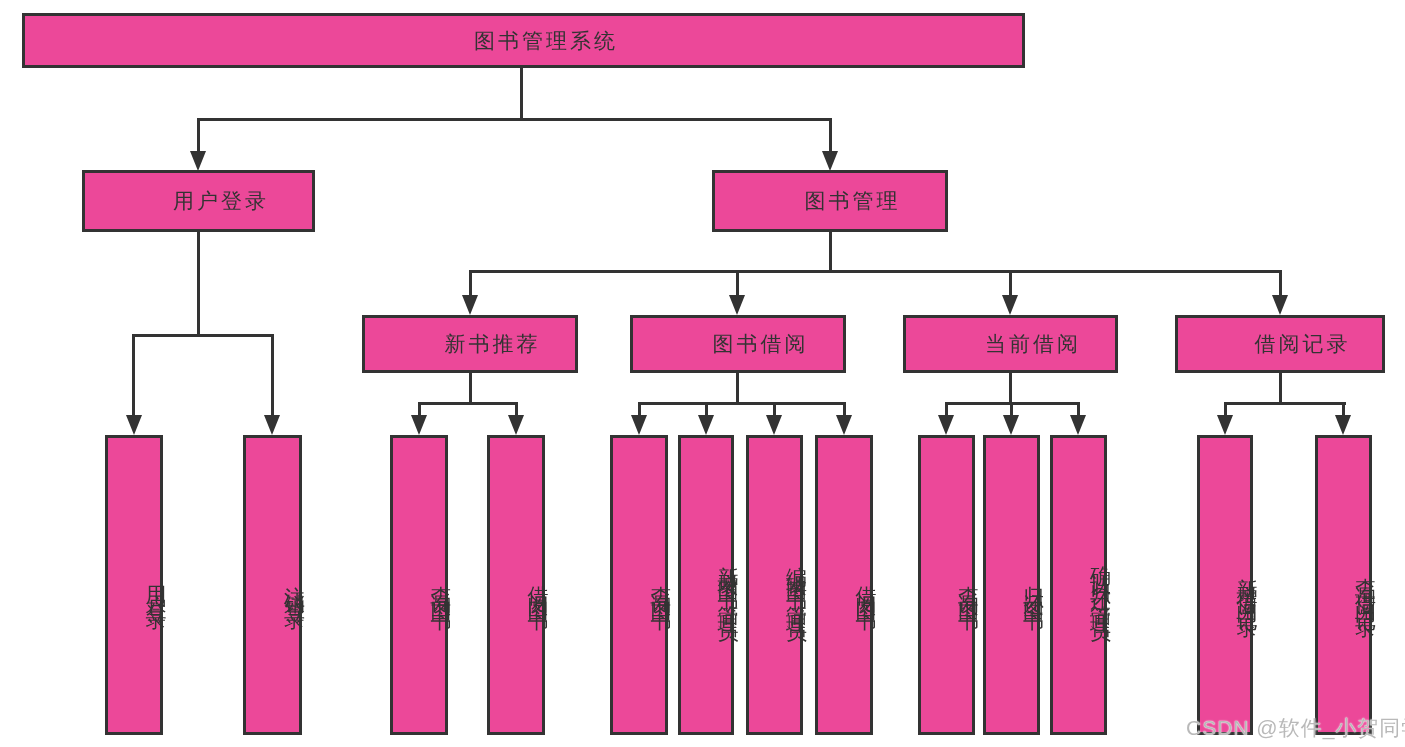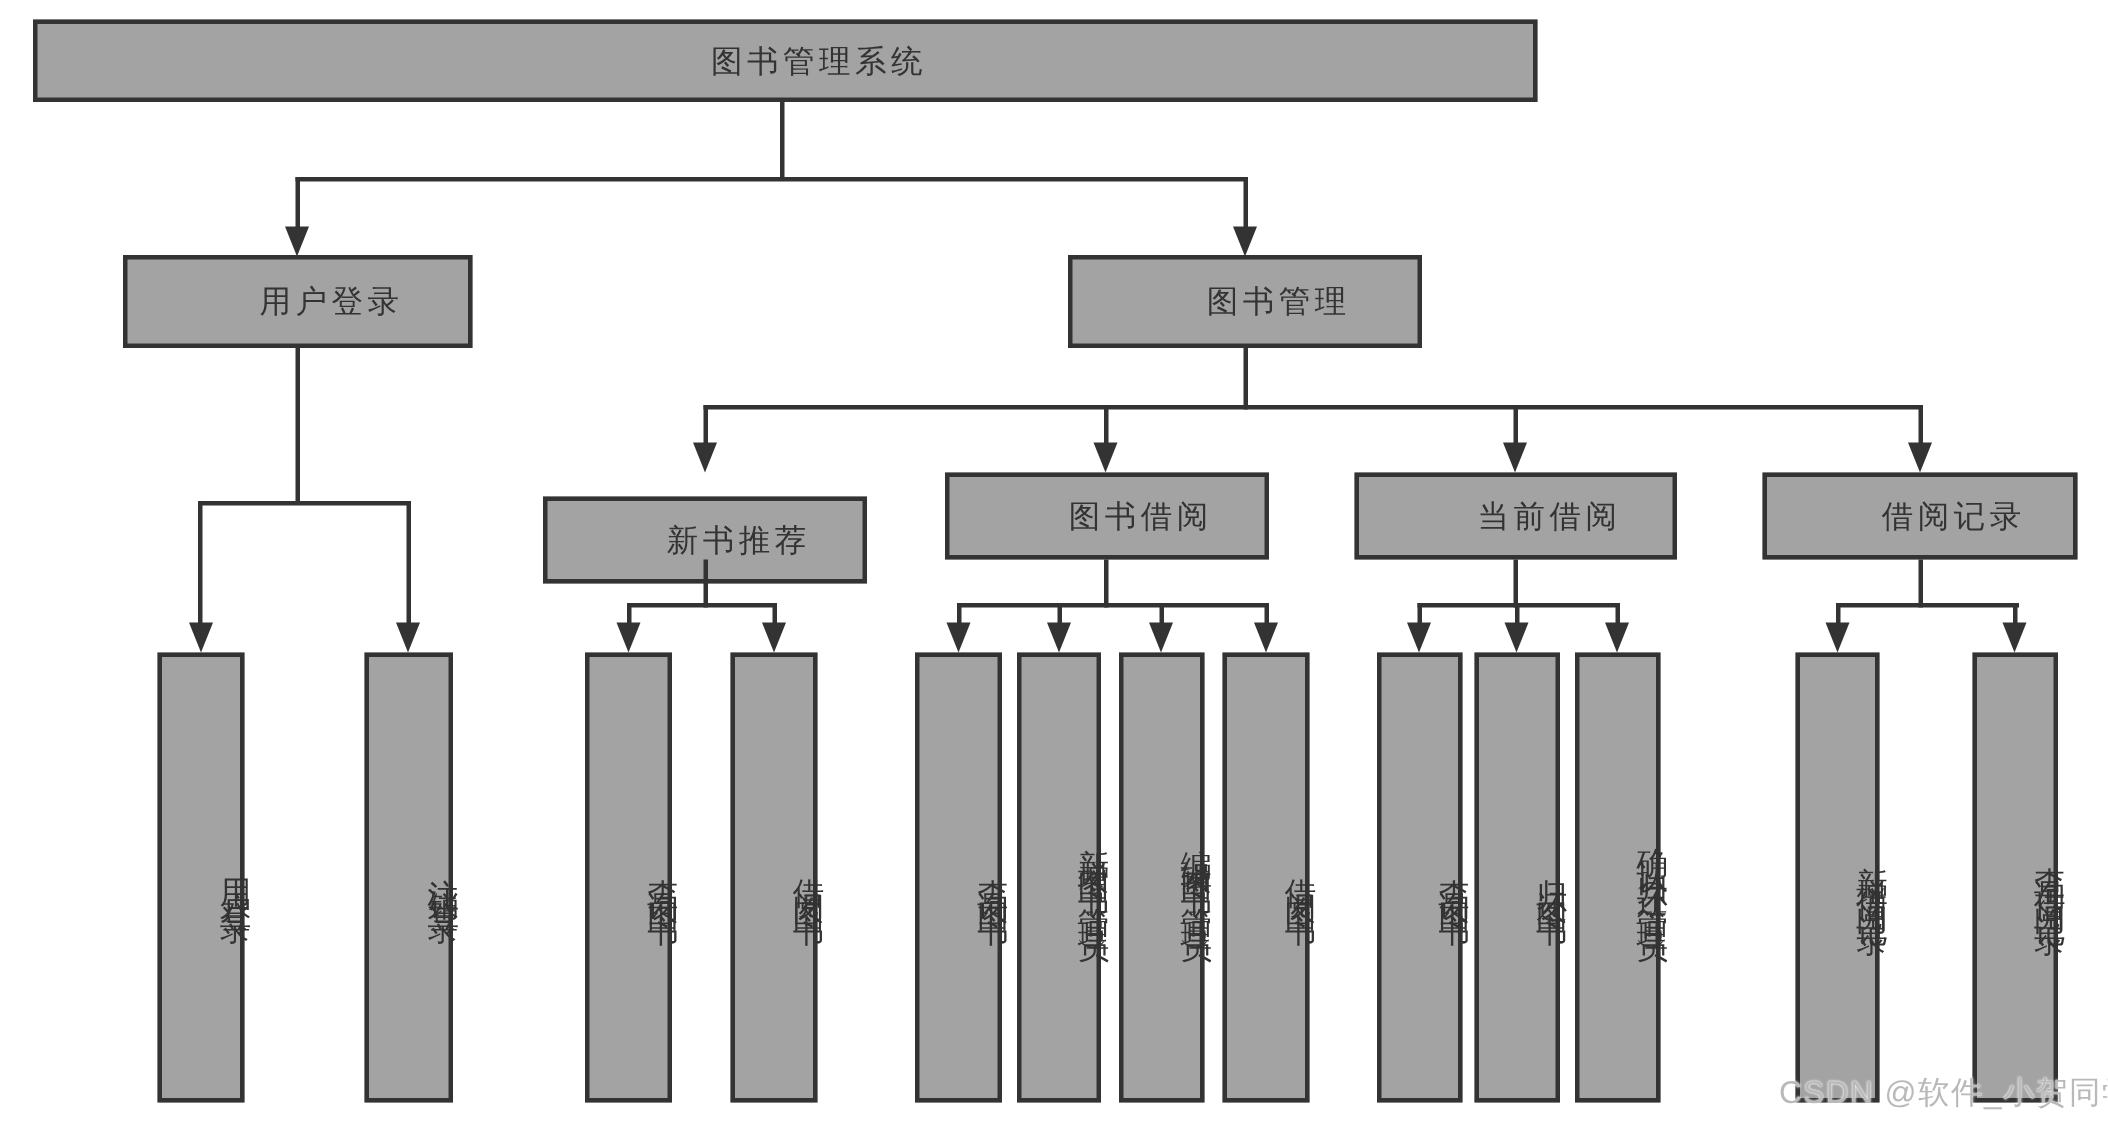--- a/index.html
+++ b/index.html
@@ -1,21 +1,21 @@
 <!DOCTYPE html>
 <html style="--line: #333333; --text: #333333; --background: #ffffff; --watermark: #b9b9b9;"><head>
 <meta charset="utf-8">
 <style>
   html,body{margin:0;padding:0;background:#fff;}
   .canvas{
     position:relative;width:1405px;height:747px;background:var(--background,#fff);
     font-family:"Liberation Sans", sans-serif;overflow:hidden;
   }
   .box{
-    position:absolute;box-sizing:border-box;background:#a3a3a3;
+    position:absolute;box-sizing:border-box;background:#ec4899;
     border:3px solid var(--line,#333);color:var(--text,#333);
     display:flex;align-items:center;justify-content:center;padding-left:45px;
   }
   .hbox{font-size:21px;letter-spacing:3px;}
   .vbox{font-size:21px;}
   .vtext{
     writing-mode:vertical-rl;
     letter-spacing:8px;line-height:1.1;white-space:nowrap;
   }
   .hline{position:absolute;height:3px;background:var(--line,#333);}
@@ -41,21 +41,21 @@
     <span>图书管理系统</span>
   </div>
 
   <div class="box hbox" style="left:82px;top:170px;width:233px;height:62px;">
     <span>用户登录</span>
   </div>
   <div class="box hbox" style="left:712px;top:170px;width:236px;height:62px;text-align:right;">
     <span>图书管理</span>
   </div>
 
-  <div class="box hbox" style="left:362px;top:315px;width:216px;height:58px;margin-top:16px;">
+  <div class="box hbox" style="left:362px;top:315px;width:216px;height:58px;">
     <span>新书推荐</span>
   </div>
   <div class="box hbox" style="left:630px;top:315px;width:216px;height:58px;">
     <span>图书借阅</span>
   </div>
   <div class="box hbox" style="left:903px;top:315px;width:215px;height:58px;">
     <span>当前借阅</span>
   </div>
   <div class="box hbox" style="left:1175px;top:315px;width:210px;height:58px;">
     <span>借阅记录</span>

